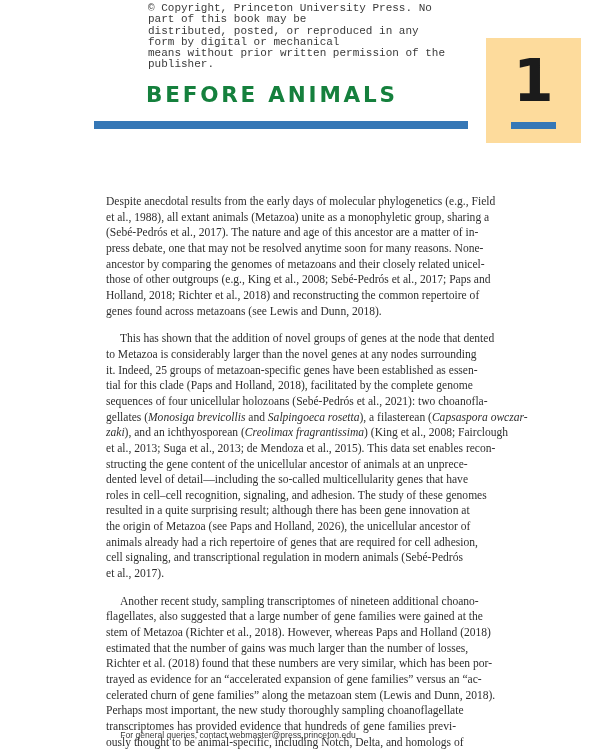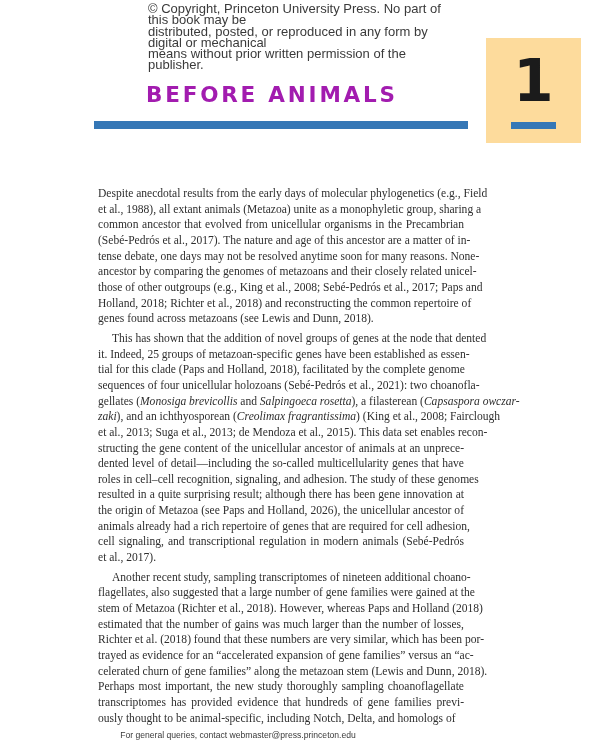--- a/index.html
+++ b/index.html
@@ -2,45 +2,45 @@
 <html><head>
 <meta charset="utf-8">
 <style>
   html, body { margin: 0; padding: 0; }
   body {
     width: 600px; height: 750px; background: #ffffff; position: relative; overflow: hidden;
     font-family: "Liberation Serif", serif; color: #2a2a2a;
   }
   .copyright {
     position: absolute; left: 148px; top: 3px; width: 300px;
-    font-family: Liberation Sans, sans-serif; font-size: 13px; line-height: 11.3px; color: #3a3a3a;
+    font-family: Liberation Mono, monospace; font-size: 11px; line-height: 11.3px; color: #3a3a3a;
   }
   .chapter-box {
     position: absolute; left: 486px; top: 38px; width: 95px; height: 105px; background: #fddb9c;
   }
   .chapter-num {
     position: absolute; left: 0; top: 8px; width: 95px; text-align: center;
     font-family: "DejaVu Sans", sans-serif; font-weight: bold; font-size: 58px; line-height: 70px; color: #1b1b1b;
   }
   .chapter-bar {
     position: absolute; left: 25px; top: 84px; width: 45px; height: 7px; background: #3577b6;
   }
   .title {
     position: absolute; left: 146px; top: 82px;
-    font-family: "DejaVu Sans", sans-serif; font-size: 21.5px; letter-spacing: 2.8px; color: #a21caf;
+    font-family: "DejaVu Sans", sans-serif; font-size: 21.5px; letter-spacing: 2.8px; color: #15803d;
     font-weight: bold; line-height: 26px;
   }
   .title-rule {
     position: absolute; left: 94px; top: 121px; width: 374px; height: 8px; background: #3577b6;
   }
   .body-text {
     position: absolute; left: 94px; top: 182px; width: 374px;
     font-size: 11.55px; line-height: 15.65px; text-align: justify; color: #2e2e2e;
   }
-  .body-text p { margin: 4px; }
+  .body-text p { margin: 12px; }
   .line { display: block; white-space: nowrap; text-align-last: justify; }
   .line.last { text-align-last: left; }
   .footer {
     position: absolute; left: 0; top: 730px; width: 476px; text-align: center;
     font-family: "Liberation Sans", sans-serif; font-size: 8.6px; color: #3a3a3a;
   }
 </style>
 </head>
 <body>
 
@@ -55,30 +55,30 @@
   <div class="chapter-bar"></div>
 </div>
 
 <div class="title">BEFORE ANIMALS</div>
 <div class="title-rule"></div>
 
 <div class="body-text" id="body">
     <p>
       <span class="line">Despite anecdotal results from the early days of molecular phylogenetics (e.g., Field</span>
       <span class="line">et al., 1988), all extant animals (Metazoa) unite as a monophyletic group, sharing a</span>
-      <span class="line">common ancestor that evolved from unicellular organisms in the Precambrian</span>
       <span class="line">(Sebé-Pedrós et al., 2017). The nature and age of this ancestor are a matter of in-</span>
-      <span class="line">tense debate, one days may not be resolved anytime soon for many reasons. None-</span>
+      <span class="line">press debate, one that may not be resolved anytime soon for many reasons. None-</span>
       <span class="line">ancestor by comparing the genomes of metazoans and their closely related unicel-</span>
       <span class="line">those of other outgroups (e.g., King et al., 2008; Sebé-Pedrós et al., 2017; Paps and</span>
       <span class="line">Holland, 2018; Richter et al., 2018) and reconstructing the common repertoire of</span>
       <span class="line last">genes found across metazoans (see Lewis and Dunn, 2018).</span>
     </p>
     <p>
       <span class="line" style="padding-left: 14px;">This has shown that the addition of novel groups of genes at the node that dented</span>
+      <span class="line">to Metazoa is considerably larger than the novel genes at any nodes surrounding</span>
       <span class="line">it. Indeed, 25 groups of metazoan-specific genes have been established as essen-</span>
       <span class="line">tial for this clade (Paps and Holland, 2018), facilitated by the complete genome</span>
       <span class="line">sequences of four unicellular holozoans (Sebé-Pedrós et al., 2021): two choanofla-</span>
       <span class="line">gellates (<i>Monosiga brevicollis</i> and <i>Salpingoeca rosetta</i>), a filasterean (<i>Capsaspora owczar-</i></span>
       <span class="line"><i>zaki</i>), and an ichthyosporean (<i>Creolimax fragrantissima</i>) (King et al., 2008; Fairclough</span>
       <span class="line">et al., 2013; Suga et al., 2013; de Mendoza et al., 2015). This data set enables recon-</span>
       <span class="line">structing the gene content of the unicellular ancestor of animals at an unprece-</span>
       <span class="line">dented level of detail—including the so-called multicellularity genes that have</span>
       <span class="line">roles in cell–cell recognition, signaling, and adhesion. The study of these genomes</span>
       <span class="line">resulted in a quite surprising result; although there has been gene innovation at</span>

